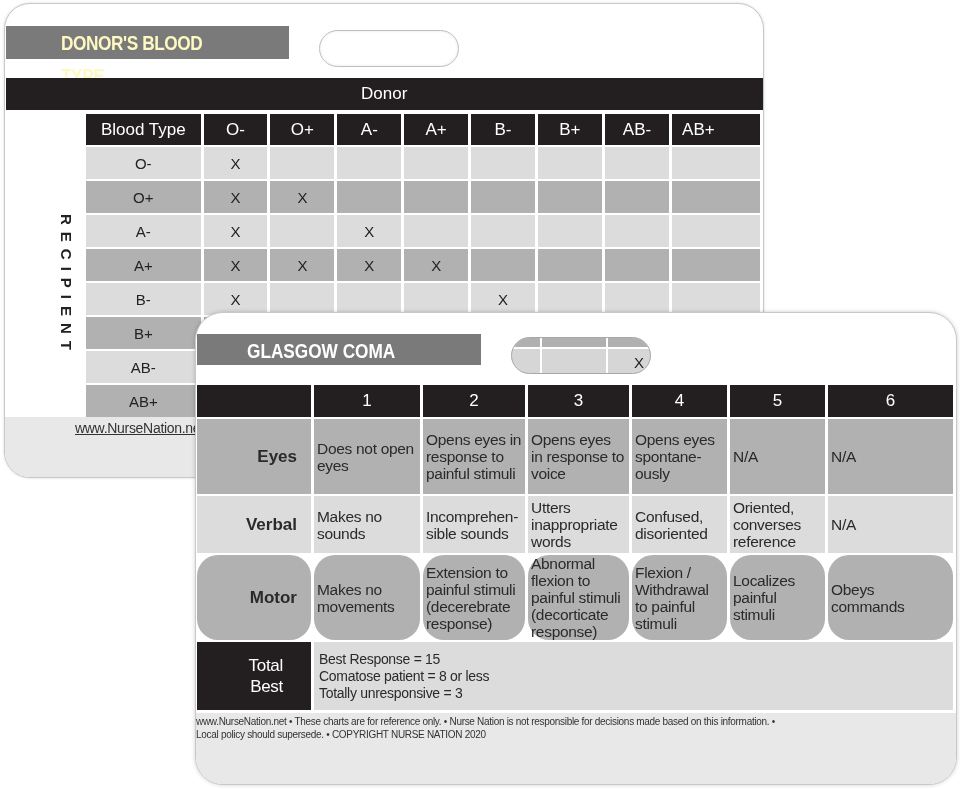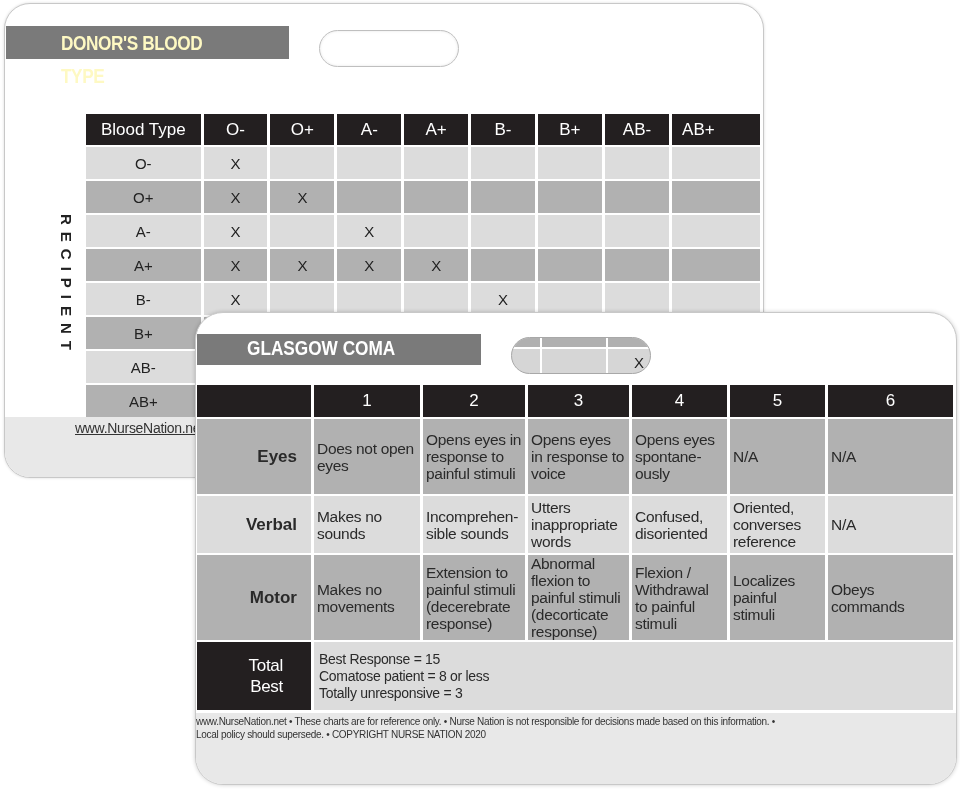--- a/index.html
+++ b/index.html
@@ -57,21 +57,21 @@
   }
 
   
   .card2 {
     position: absolute; left: 195px; top: 312px; width: 762px; height: 473px;
     border: 1px solid #c8c8c8; border-radius: 28px; background: #fff; overflow: hidden;
     box-shadow: 0 0 4px rgba(0,0,0,0.2);
   }
   .card2 .title-bar {
     position: absolute; left: 1px; top: 21px; width: 284px; height: 31px;
-    background: #7a7a7a; color: #fff; font-weight: bold; font-size: 21px; line-height: 28px;
+    background: #7a7a7a; color: #fff; font-weight: bold; font-size: 21px; line-height: 33px;
     padding-left: 50px;
   }
   .card2 .title-bar span { display: inline-block; transform: scaleX(0.82); transform-origin: left; }
   .card2 .slot {
     position: absolute; left: 315px; top: 24px; width: 140px; height: 37px;
     border: 1px solid #a8a8a8; border-radius: 19px; overflow: hidden;
     background: #d6d6d6;
   }
   .card2 .slot .stripe { position: absolute; left: 0; top: 0; width: 100%; height: 11px; background: #b0b0b0; border-bottom: 2px solid #fff; }
   .card2 .slot .vline { position: absolute; top: 0; width: 2px; height: 100%; background: #fff; }
@@ -83,41 +83,44 @@
   }
   .gcs-table th {
     background: #231f20; color: #fff; font-size: 17px; font-weight: normal; height: 32px;
   }
   .gcs-table td { font-size: 15.5px; line-height: 17px; color: #2a2a2a; vertical-align: middle; padding: 0 3px; letter-spacing: -0.3px; }
   .gcs-table tr.dark td { background: #b1b1b1; }
   .gcs-table tr.light td { background: #dcdcdc; }
   .gcs-table td.rowhead { font-weight: bold; font-size: 17px; text-align: right; padding-right: 14px; letter-spacing: 0; }
   .gcs-table tr.eyes td { height: 75px; }
   .gcs-table tr.verbal td { height: 57px; }
-  .gcs-table tr.motor td { height: 84px; }
+  .gcs-table tr.motor td { height: 84px; border-radius: 21px; }
   .gcs-table tr.total td { height: 68px; }
   .gcs-table td.total-head { background: #231f20 !important; color: #fff; font-size: 17px; text-align: right; padding-right: 28px; line-height: 21px; }
   .gcs-table td.total-body { background: #dcdcdc; font-size: 14px; line-height: 17px; padding-left: 5px; }
   .w0 { width: 114px; } .w1 { width: 106px; } .w2 { width: 102px; } .w3 { width: 101px; }
   .w4 { width: 95px; } .w5 { width: 95px; } .w6 { width: 125px; }
 
   .card2 .footer-band {
     position: absolute; left: 0; top: 400px; width: 762px; height: 73px; background: #e8e8e8;
   }
   .card2 .footer-text {
     position: absolute; left: 0; top: 402px; width: 762px; text-align: left;
     font-size: 10px; line-height: 13px; color: #333; letter-spacing: -0.3px;
   }
 </style>
 </head>
 <body>
 
 <div class="card1">
   <div class="title-bar"><span>DONOR'S BLOOD TYPE</span></div>
   <div class="slot"></div>
+  <div class="donor-band">
+      <span>Donor</span>
+    </div>
   <div class="recipient-label">RECIPIENT</div>
 
   <table class="bt-table">
     <thead>
       <tr>
         <th class="c-label">Blood Type</th>
         <th class="c-val">O-</th>
         <th class="c-val">O+</th>
         <th class="c-val">A-</th>
         <th class="c-val">A+</th>

